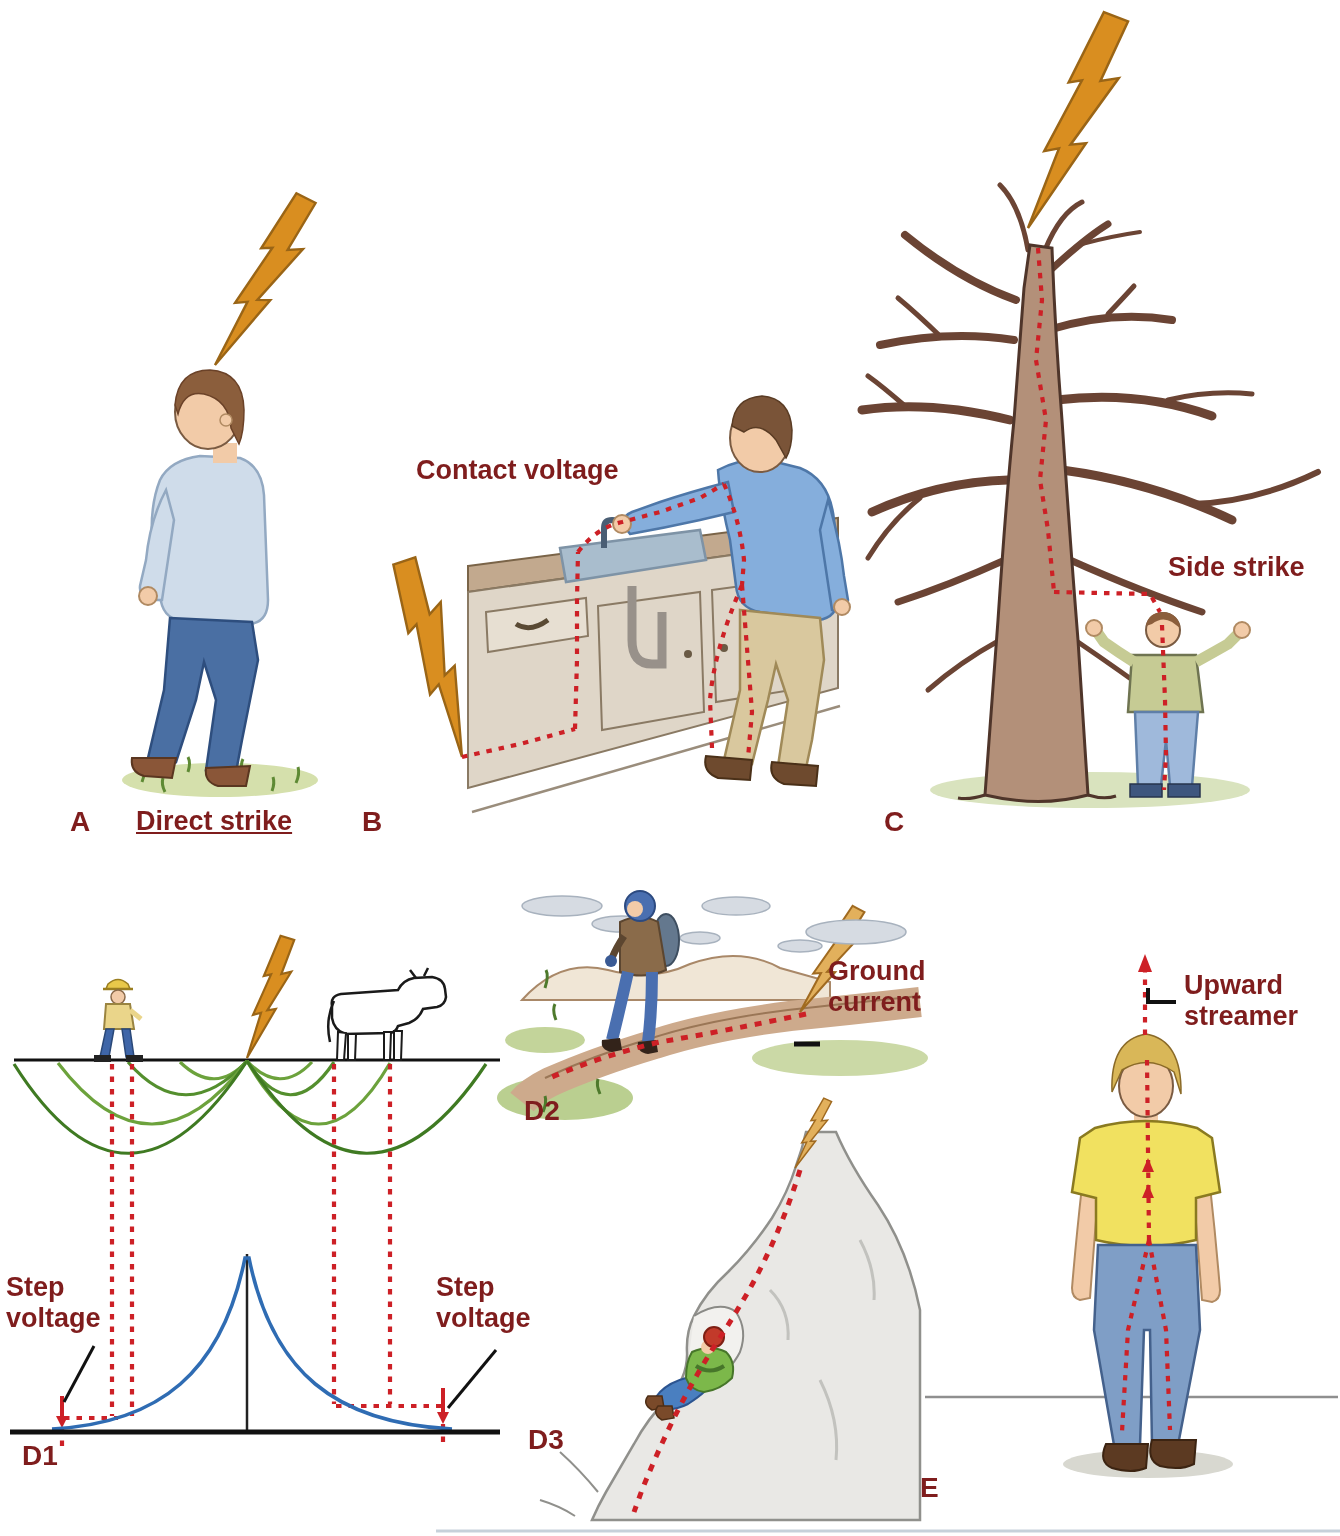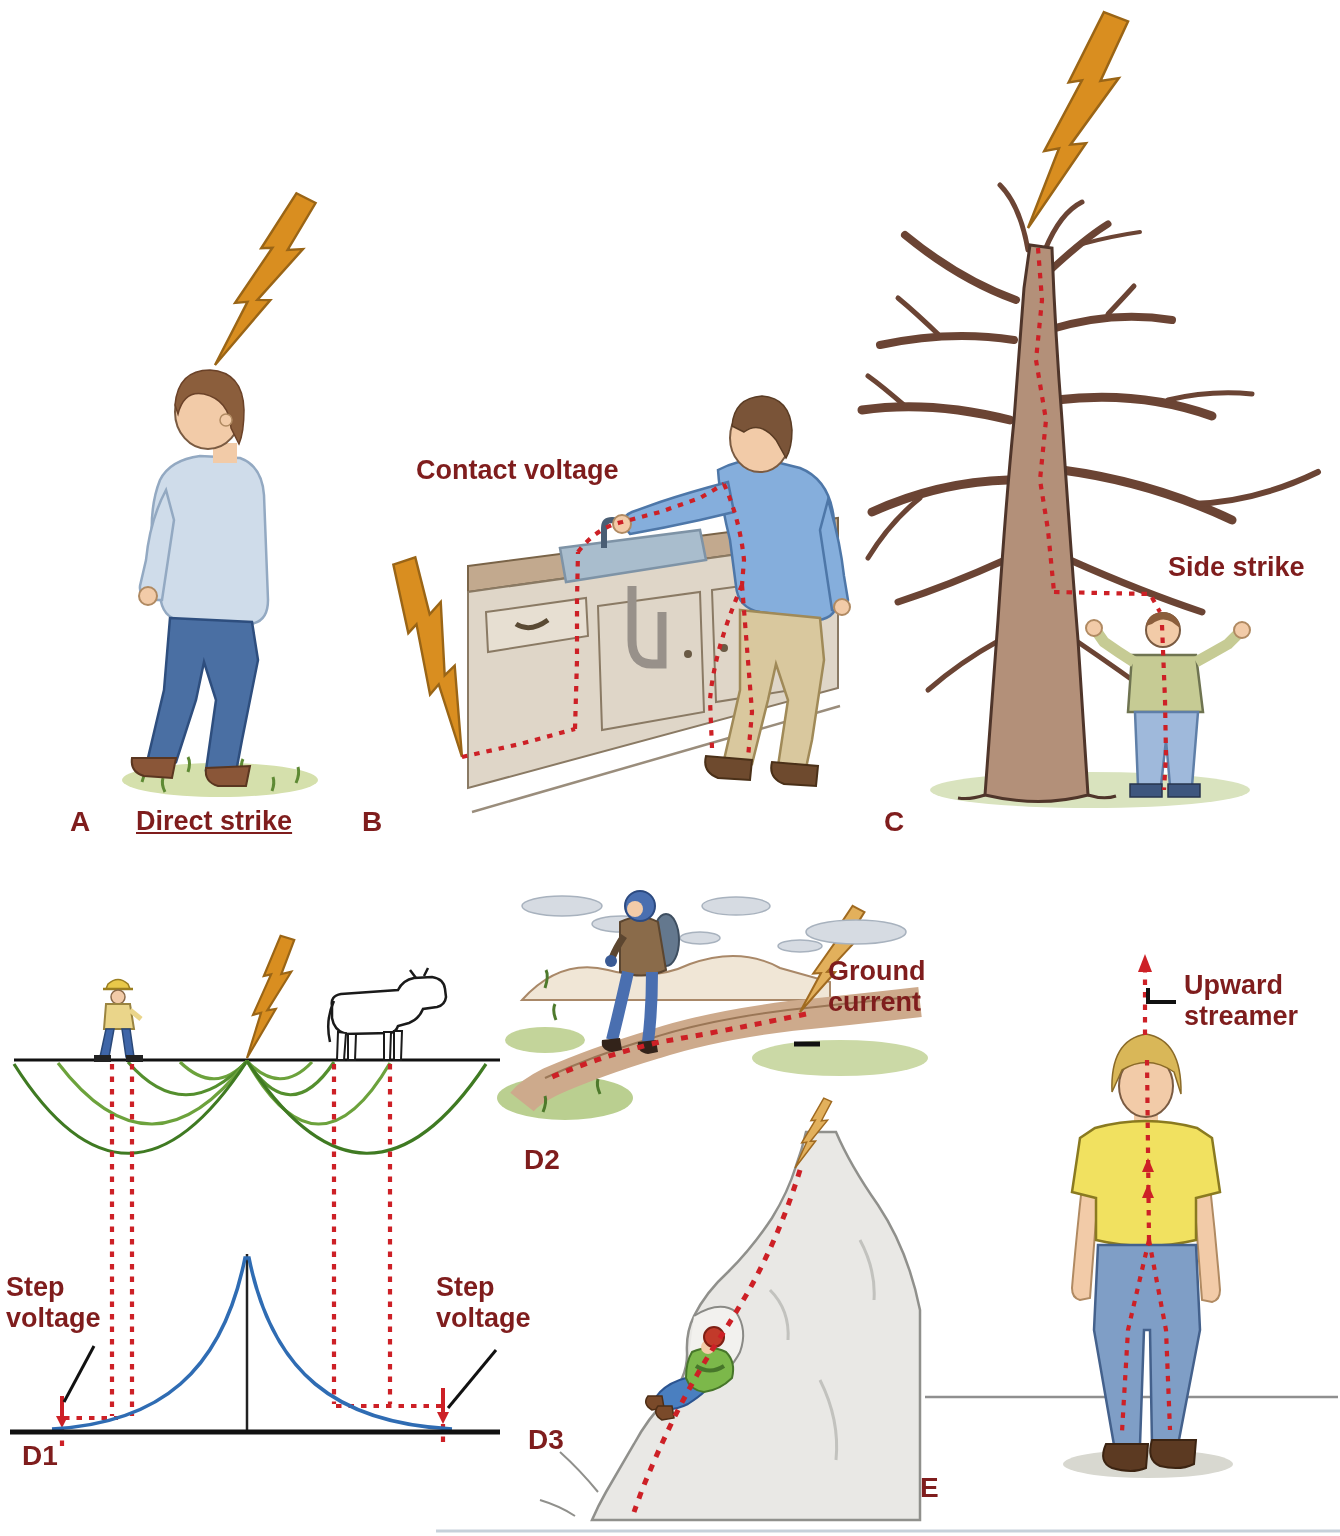--- a/index.html
+++ b/index.html
@@ -291,19 +291,19 @@
 
 <div class="lbl letter" style="left:70px;top:806px;">A</div>
 <div class="lbl" style="left:136px;top:806px;text-decoration:underline;">Direct strike</div>
 <div class="lbl letter" style="left:362px;top:806px;">B</div>
 <div class="lbl" style="left:416px;top:455px;">Contact voltage</div>
 <div class="lbl letter" style="left:884px;top:806px;">C</div>
 <div class="lbl" style="left:1168px;top:552px;">Side strike</div>
 <div class="lbl wrap" style="left:6px;top:1272px;width:112px;">Step voltage</div>
 <div class="lbl wrap" style="left:436px;top:1272px;width:112px;">Step voltage</div>
 <div class="lbl letter" style="left:22px;top:1440px;">D1</div>
-<div class="lbl letter" style="left:524px;top:1144px;text-align:center;">D2</div>
+<div class="lbl letter" style="left:524px;top:1095px;text-align:center;">D2</div>
 <div class="lbl wrap" style="left:828px;top:956px;width:132px;">Ground current</div>
 <div class="lbl letter" style="left:528px;top:1424px;">D3</div>
 <div class="lbl letter" style="left:920px;top:1472px;">E</div>
 <div class="lbl wrap" style="left:1184px;top:970px;width:144px;">Upward streamer</div>
 
 </div>
 
 </body></html>

